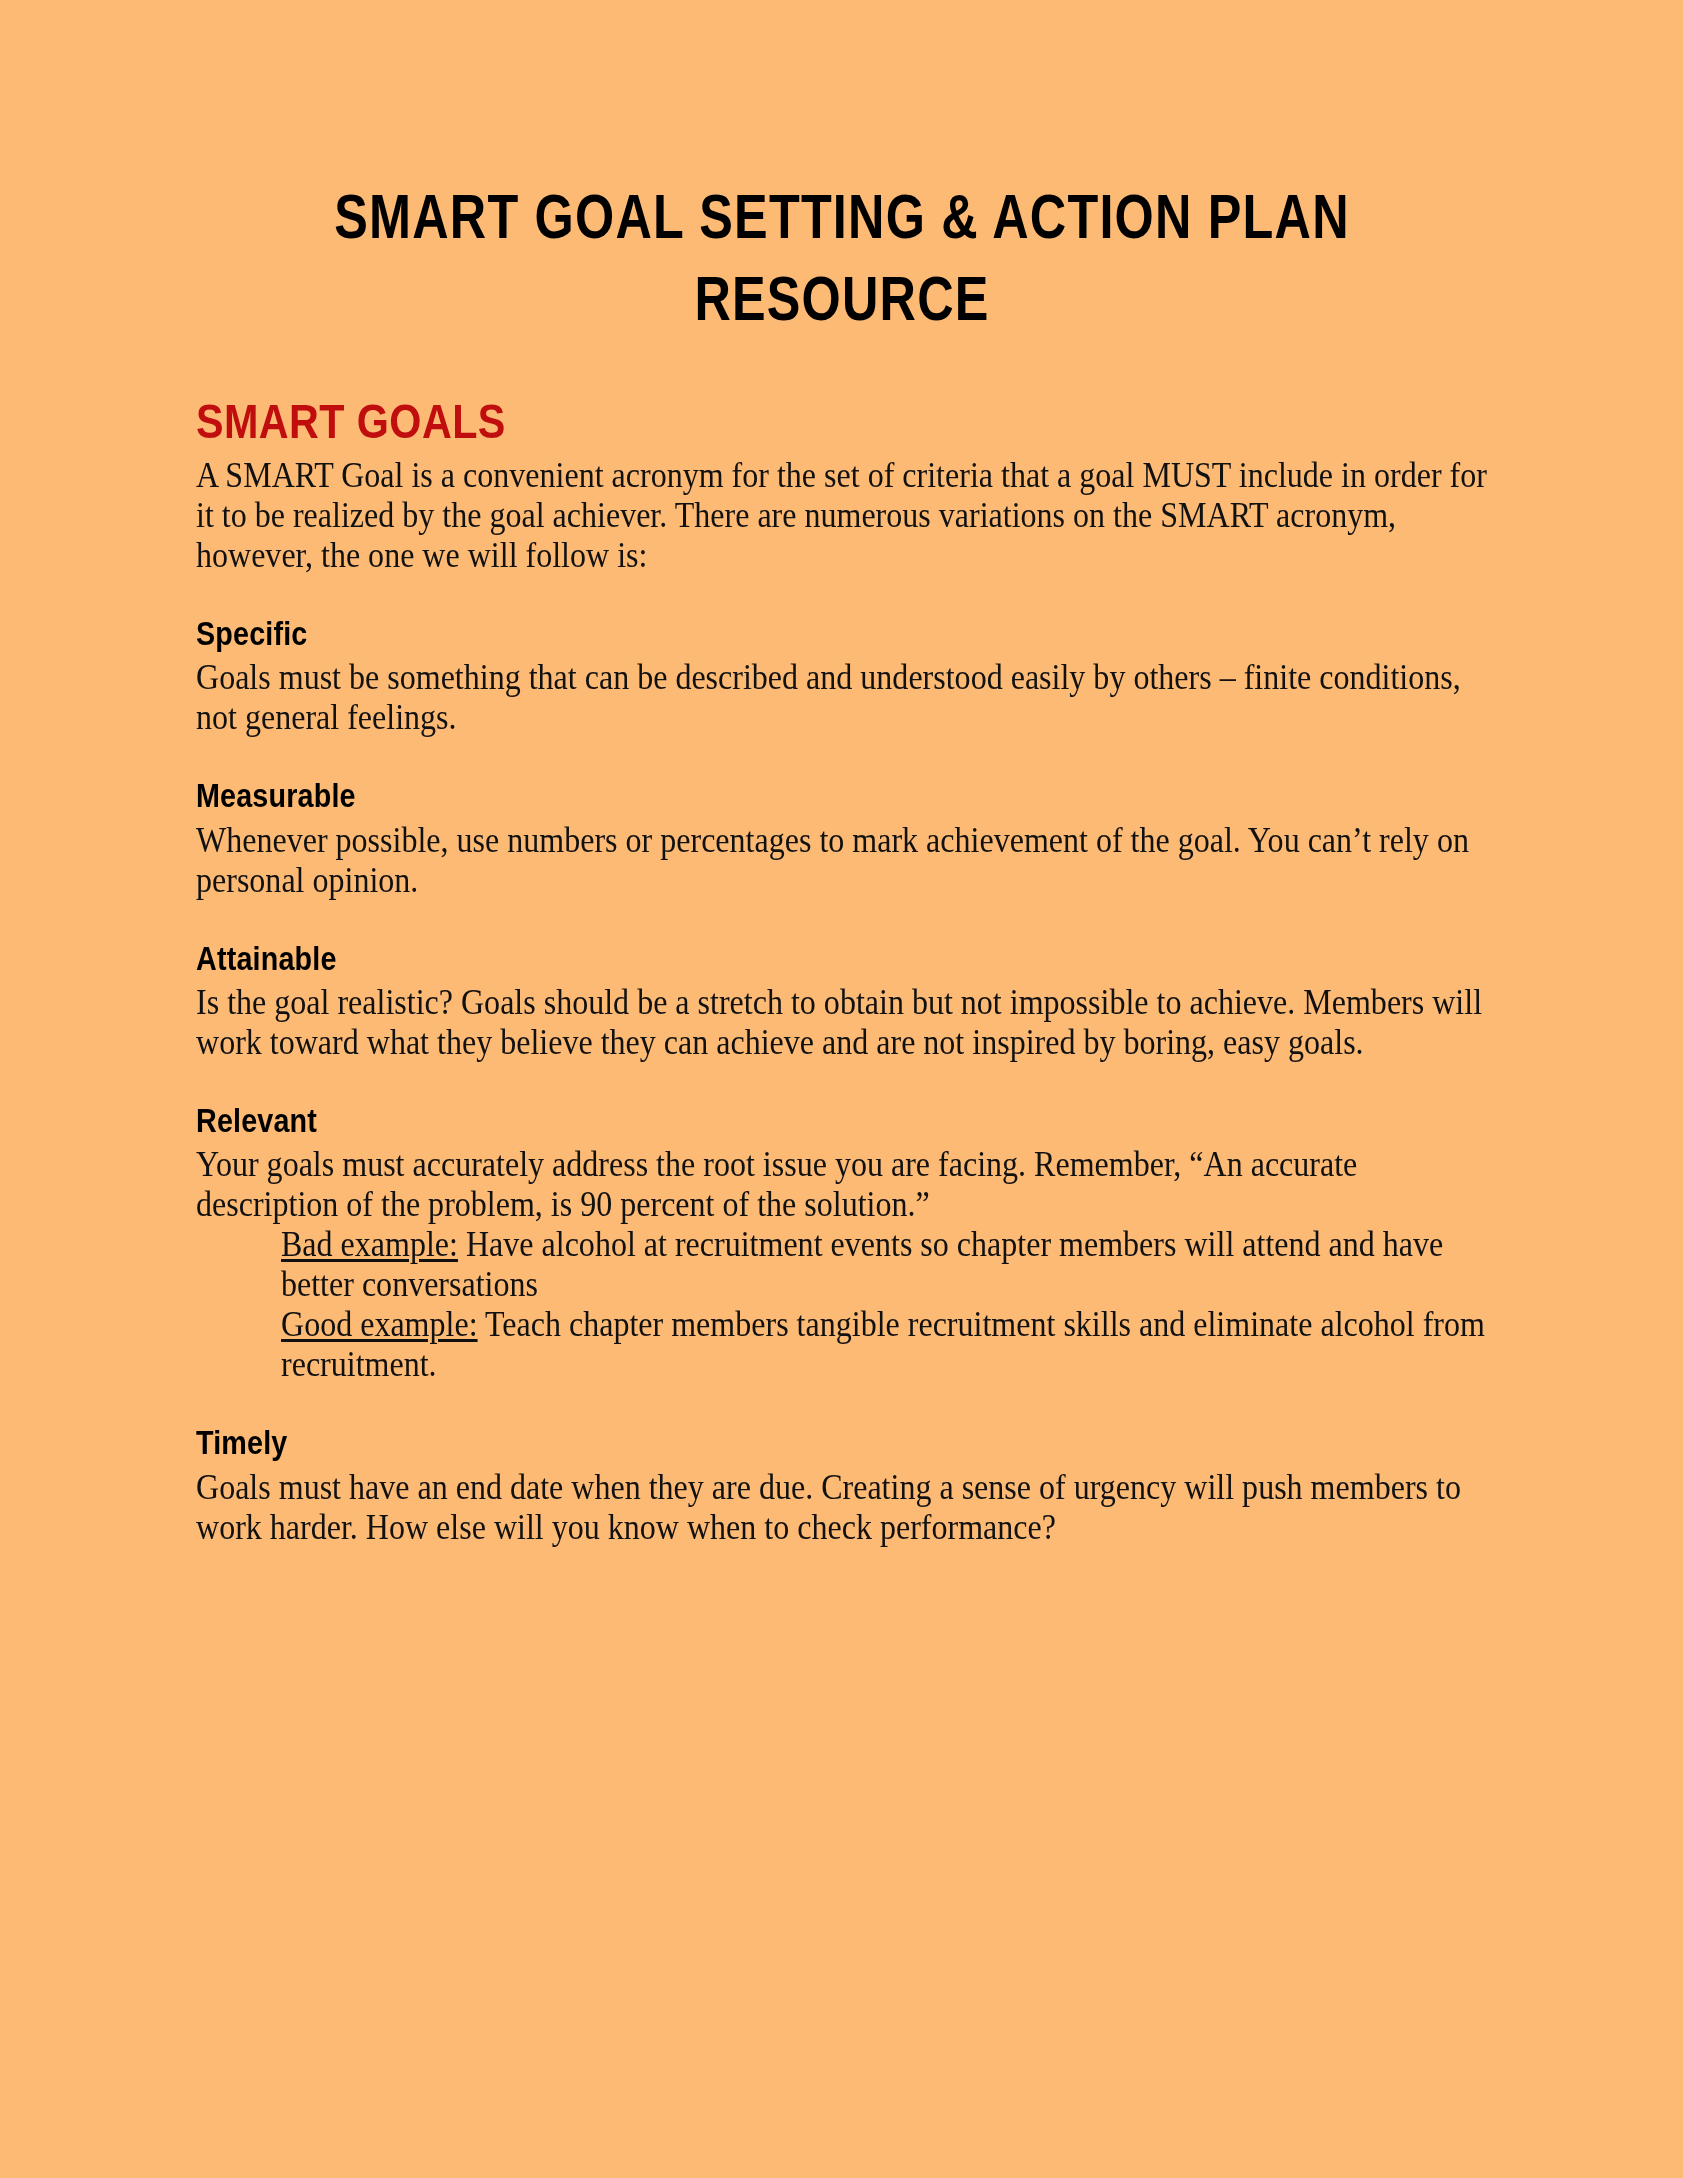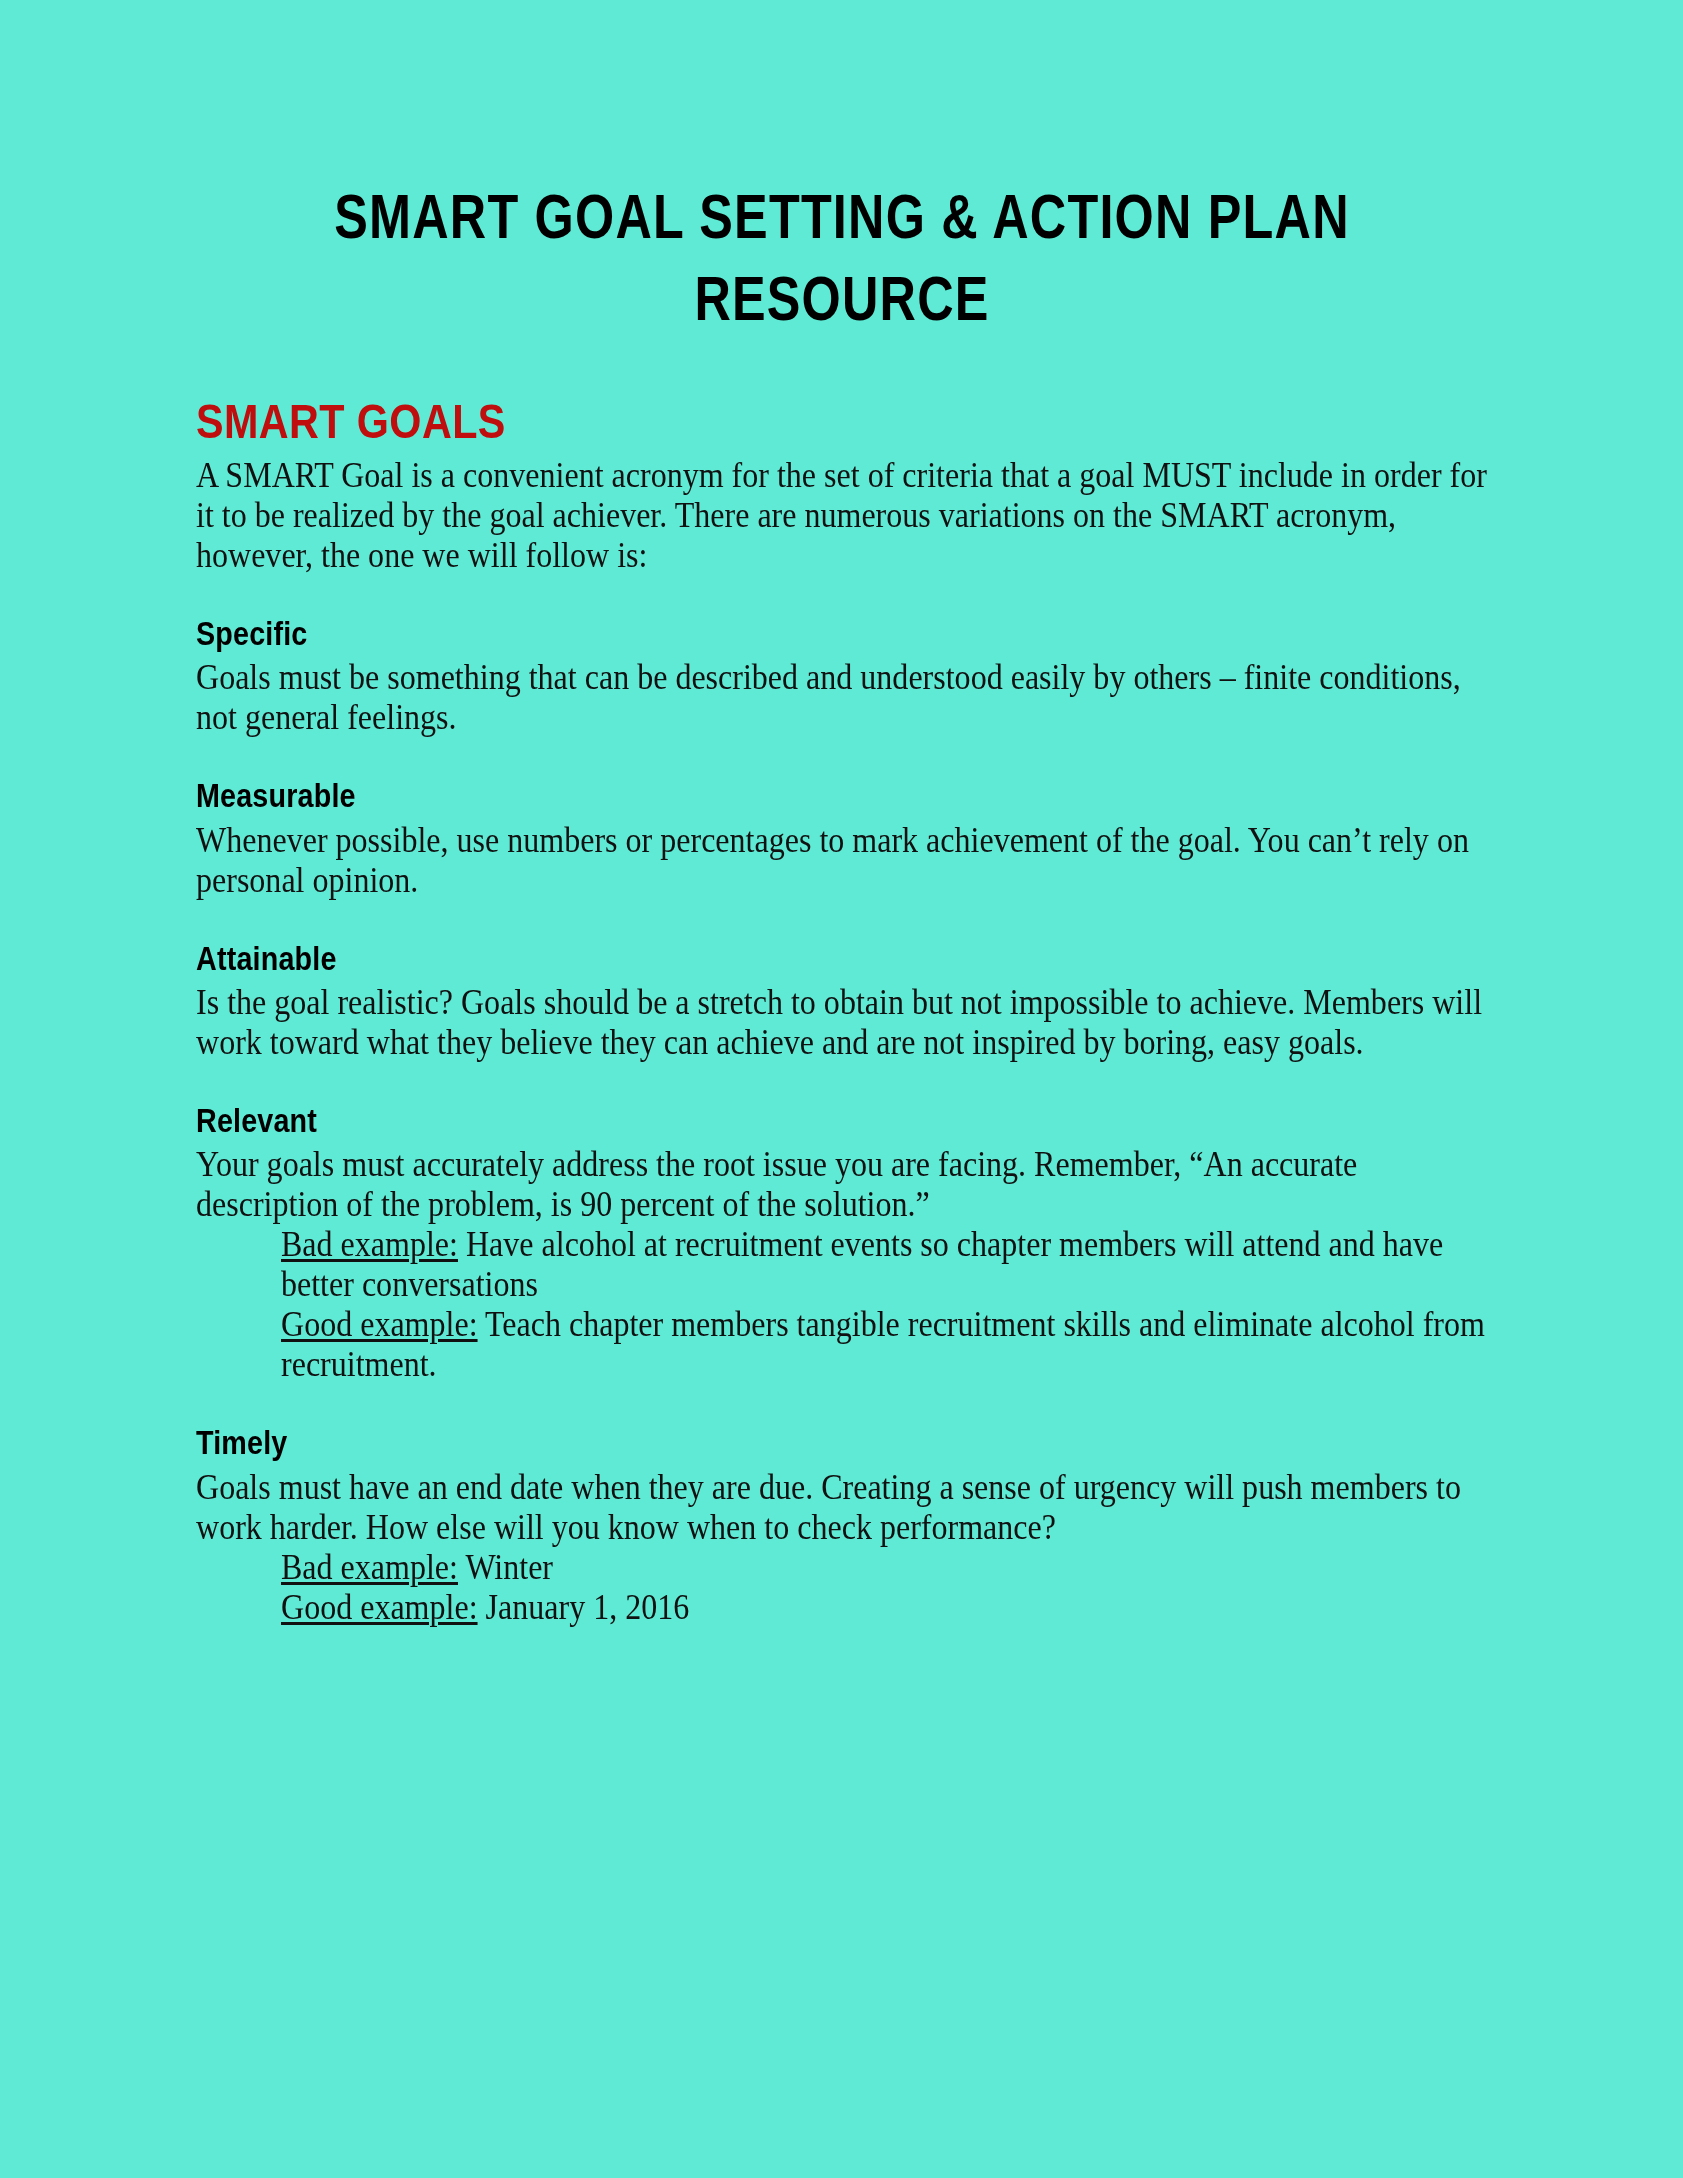--- a/index.html
+++ b/index.html
@@ -4,21 +4,21 @@
 <style>
   html, body {
     margin: 0;
     padding: 0;
     background: #ffffff;
   }
   .page {
     position: relative;
     width: 1683px;
     height: 2178px;
-    background: #5eead4;
+    background: #fdba74;
     overflow: hidden;
     box-sizing: border-box;
   }
   .content {
     position: absolute;
     left: 196px;
     top: 0;
     width: 1292px;
   }
 
@@ -145,21 +145,17 @@
       <p class="body-text desc">Your goals must accurately address the root issue you are facing. Remember, “An accurate description of the problem, is 90 percent of the solution.”</p>
       <div class="examples">
         <p class="example-line hang"><span class="lbl">Bad example:</span> <span>Have alcohol at recruitment events so chapter members will attend and have better conversations</span></p>
         <p class="example-line hang"><span class="lbl">Good example:</span> <span>Teach chapter members tangible recruitment skills and eliminate alcohol from recruitment.</span></p>
       </div>
     </div>
 
     <div class="section">
       <h3 class="sub-heading">Timely</h3>
       <p class="body-text desc">Goals must have an end date when they are due. Creating a sense of urgency will push members to work harder. How else will you know when to check performance?</p>
-      <div class="examples">
-        <p class="example-line hang"><span class="lbl">Bad example:</span> <span>Winter</span></p>
-        <p class="example-line hang"><span class="lbl">Good example:</span> <span>January 1, 2016</span></p>
-      </div>
     </div>
 
   </div>
 </div>
 
 
 </body></html>

